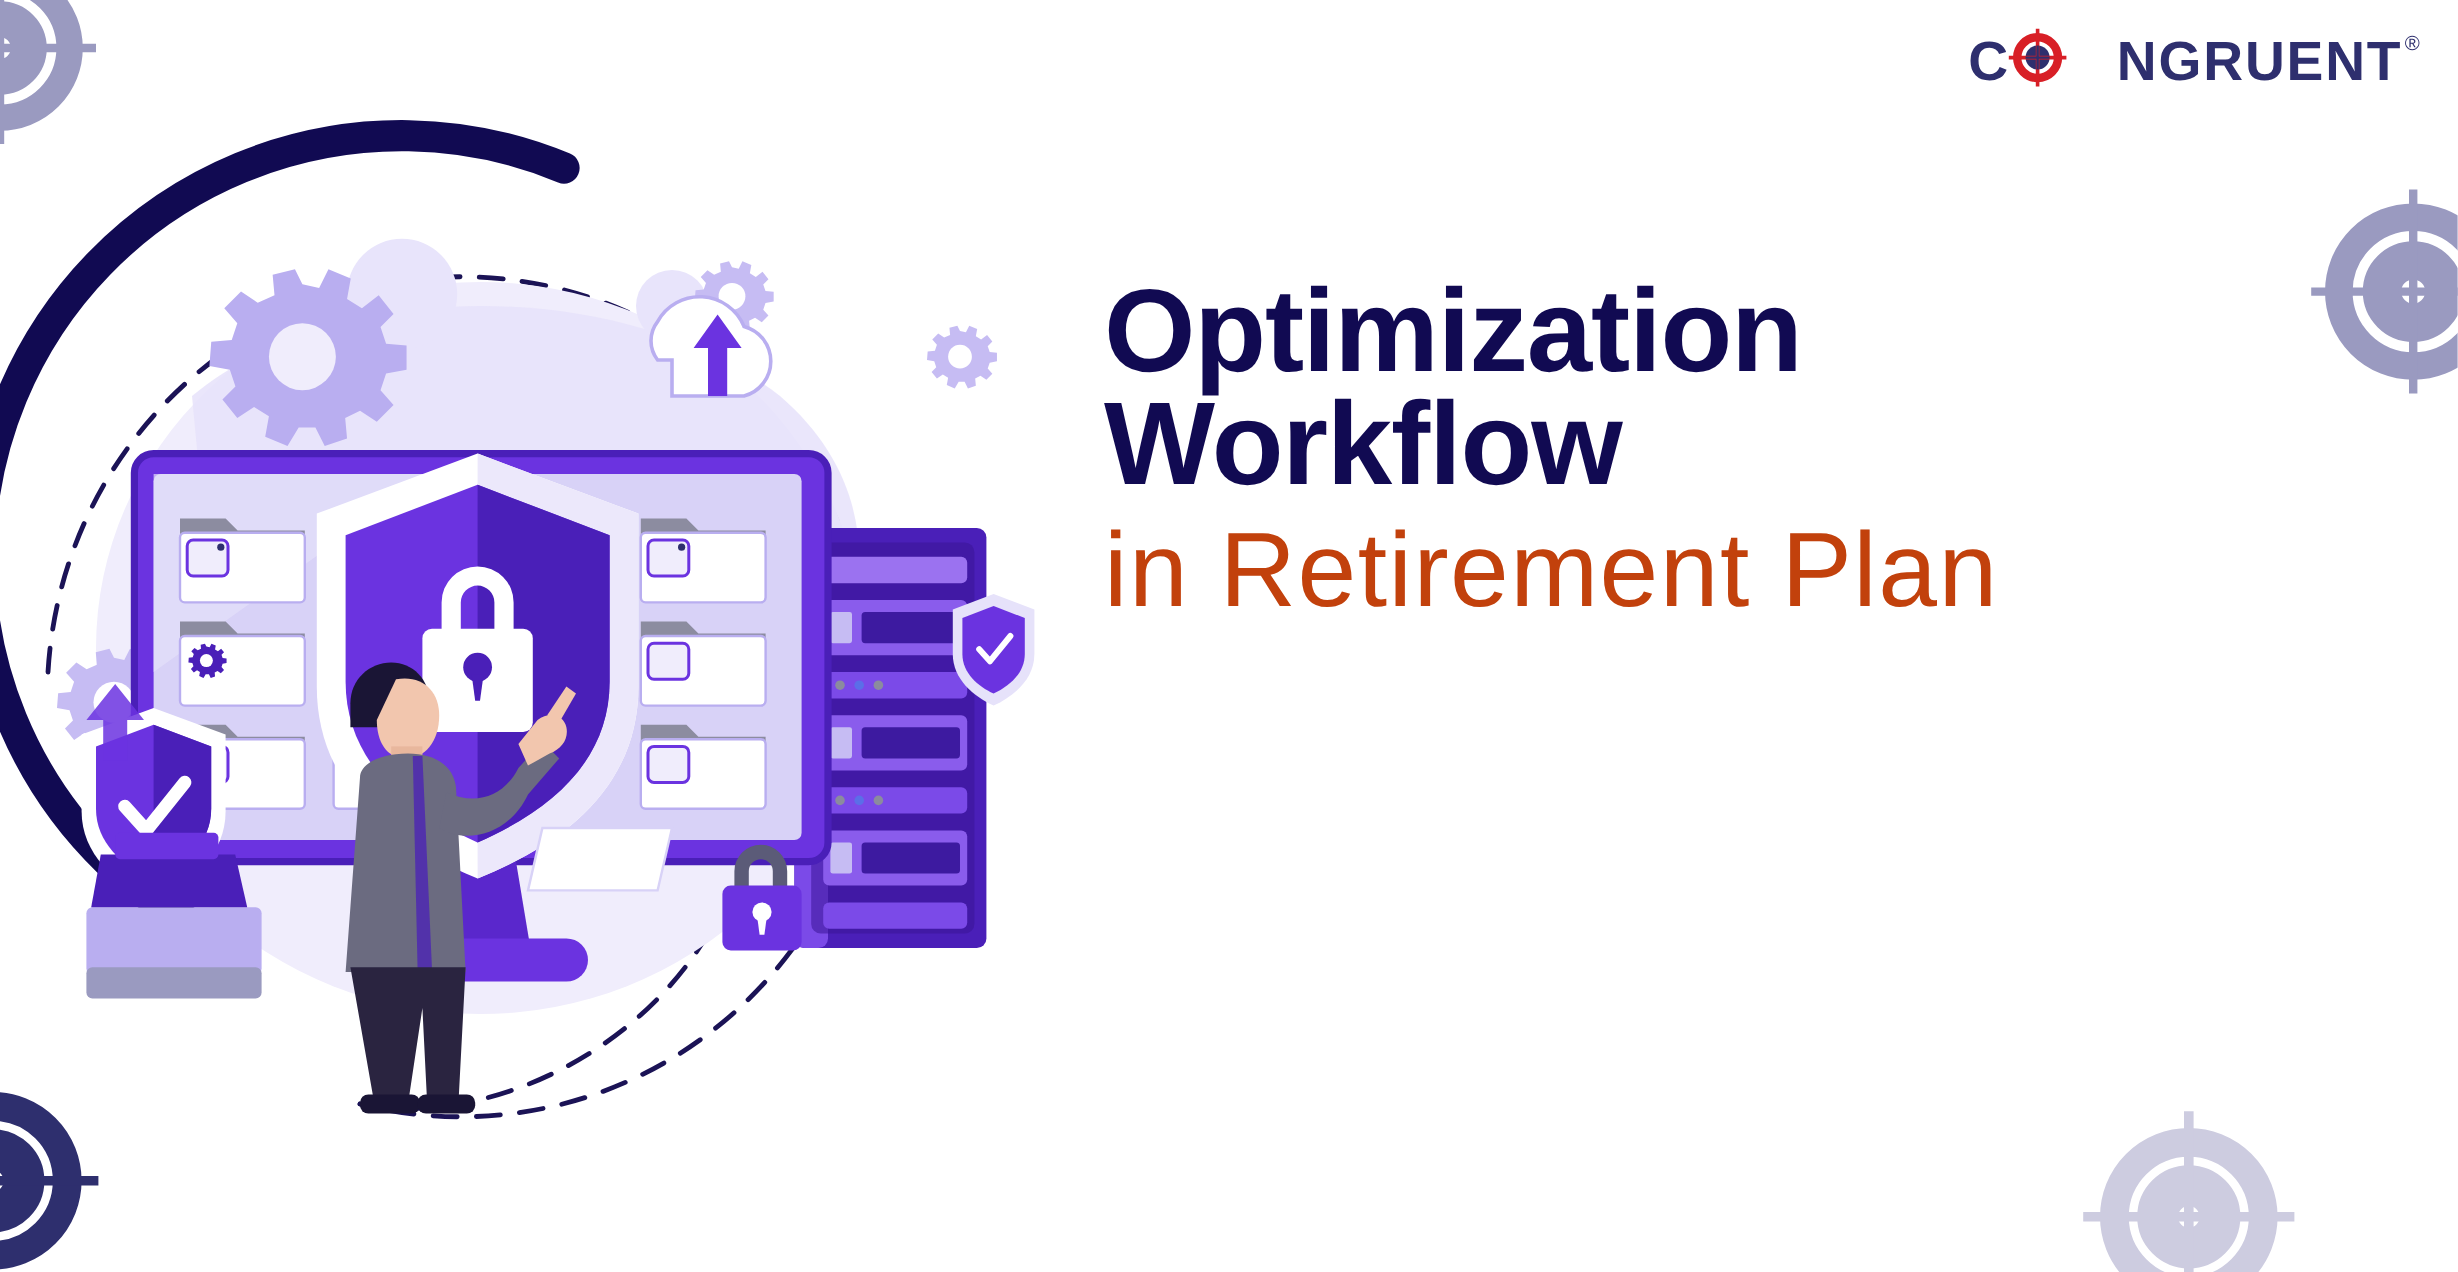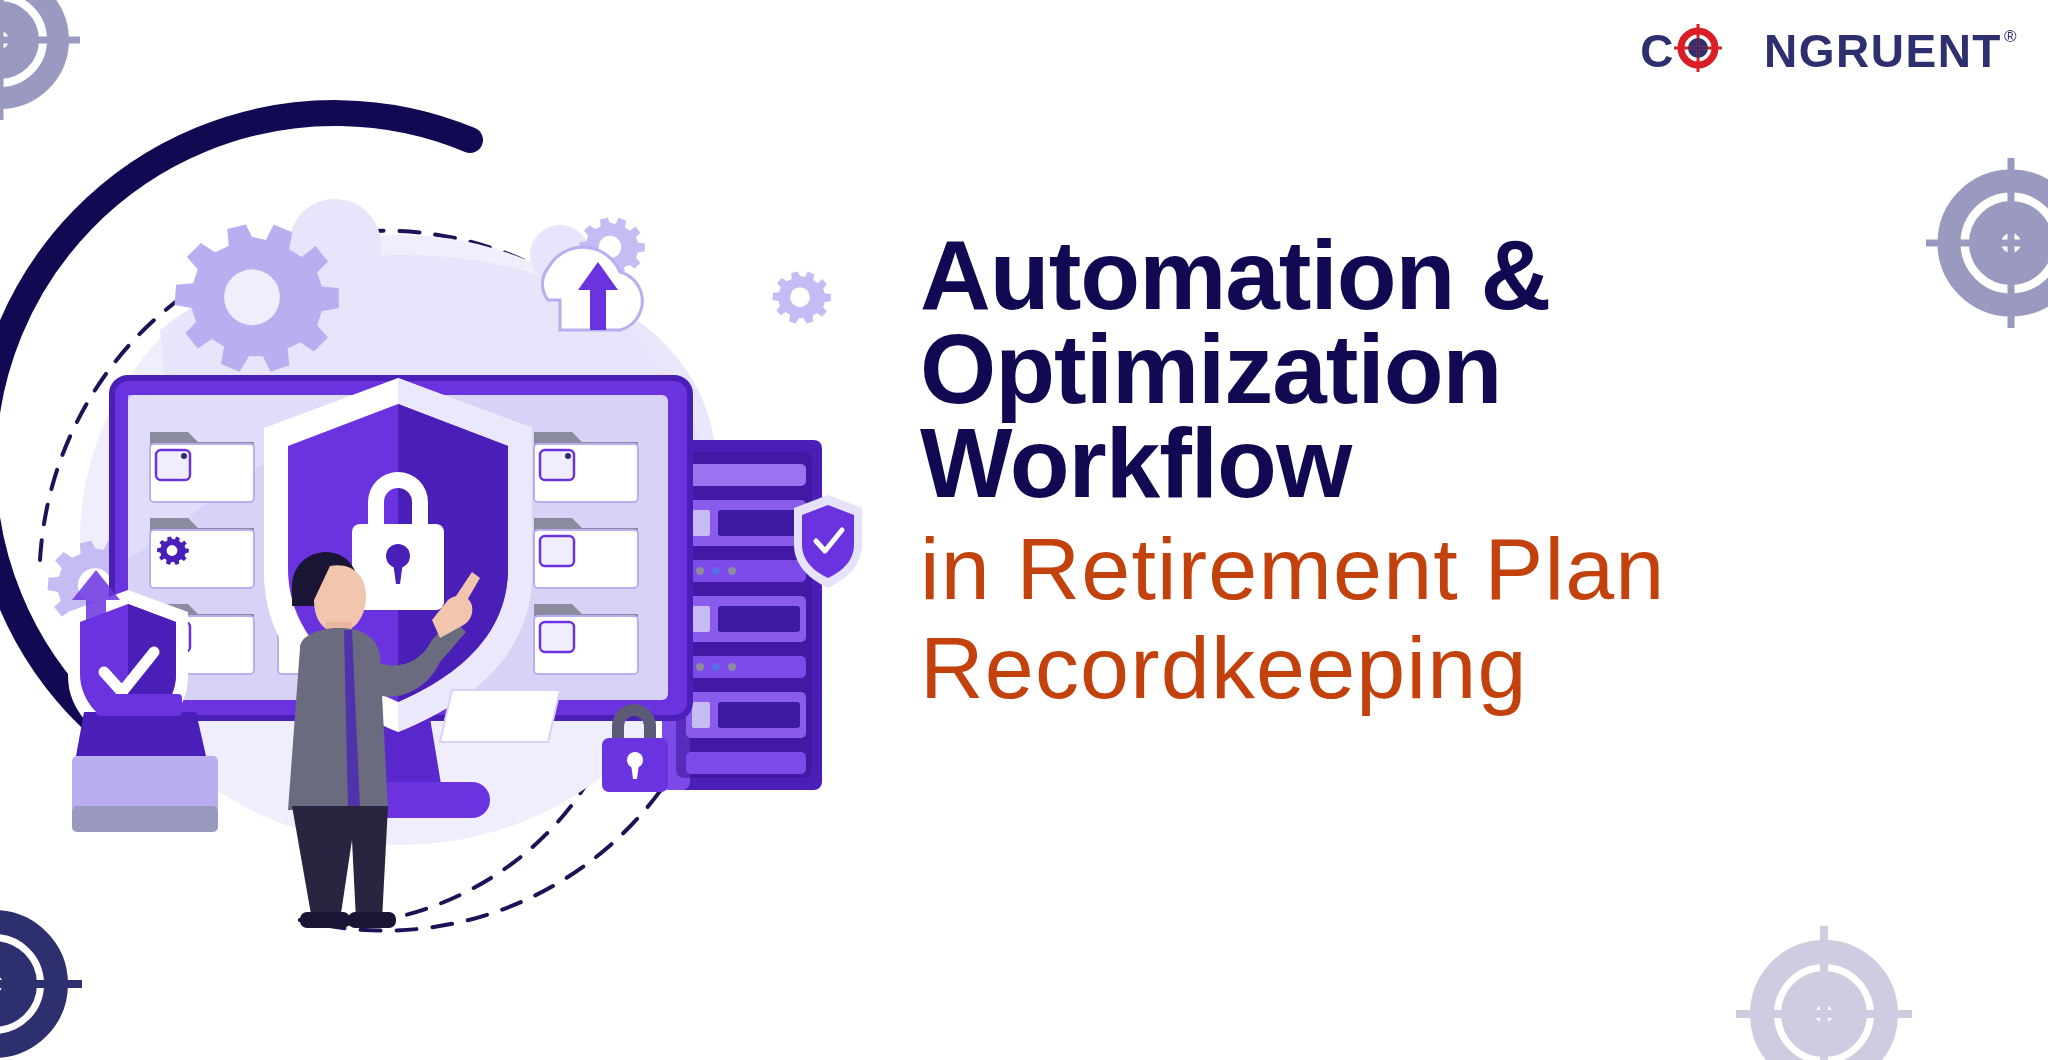--- a/index.html
+++ b/index.html
@@ -392,22 +392,20 @@
         <path d="M 72 600 L 96 570 L 120 600 L 106 600 L 106 634 L 86 634 L 86 600 Z" fill="#6b33e0" opacity="0.85"></path>
       </g>
 
       <g>
         <path d="M 452 690 L 560 690 L 548 742 L 440 742 Z" fill="#ffffff" stroke="#d8d2f7" stroke-width="2"></path>
       </g>
     </svg>
   </div>
 
   <div class="headline">
-    <div class="hl-strong">Automation &amp;</div>
     <div class="hl-strong">Optimization</div>
     <div class="hl-strong">Workflow</div>
     <div class="hl-light">
       <span class="ln">in Retirement Plan</span>
-      <span class="ln">Recordkeeping</span>
     </div>
   </div>
 
 </div>
 
 </body></html>

